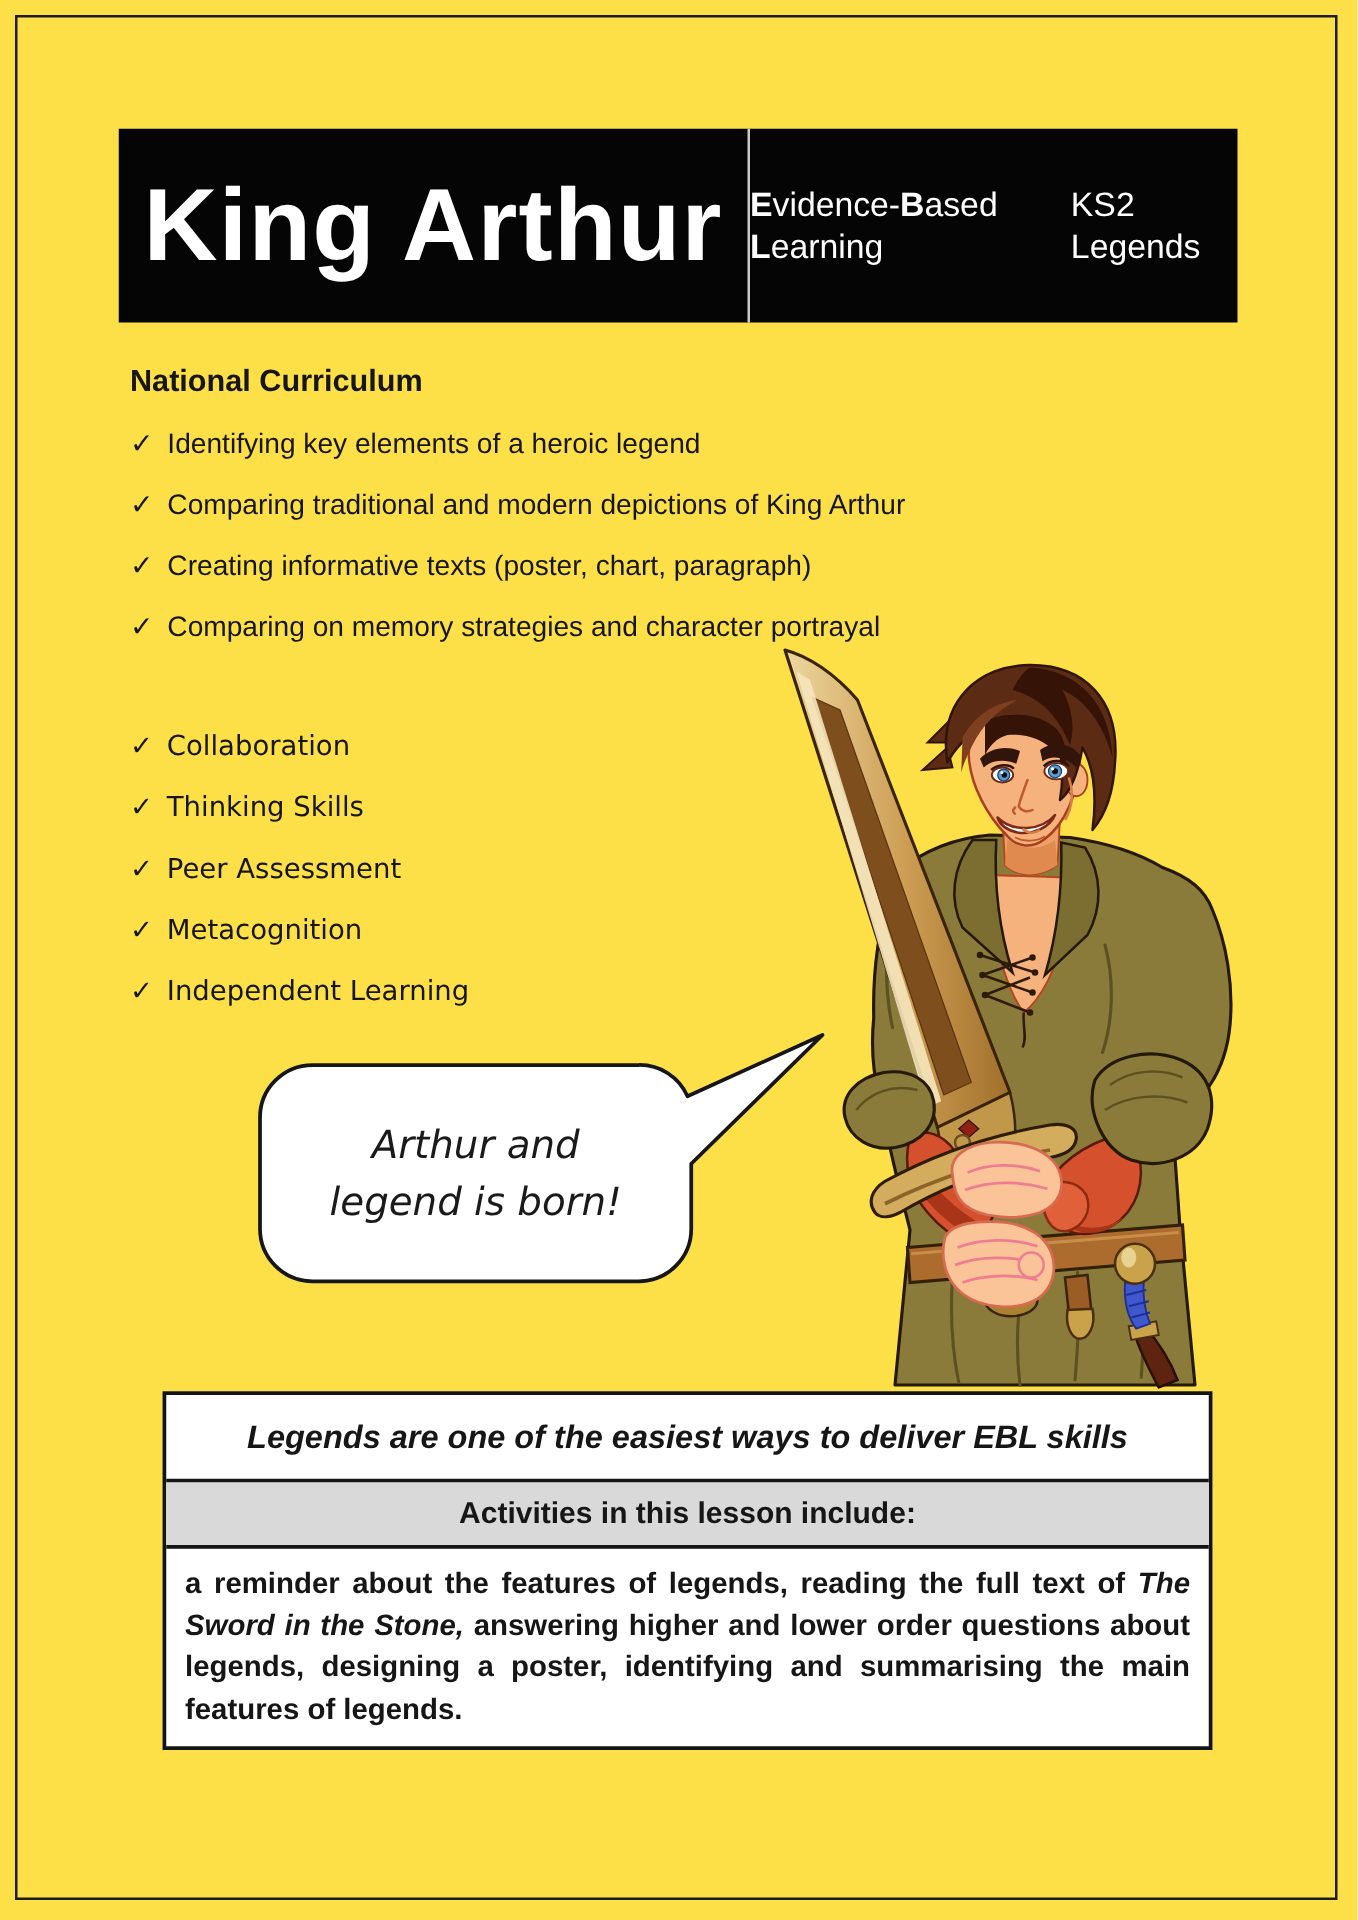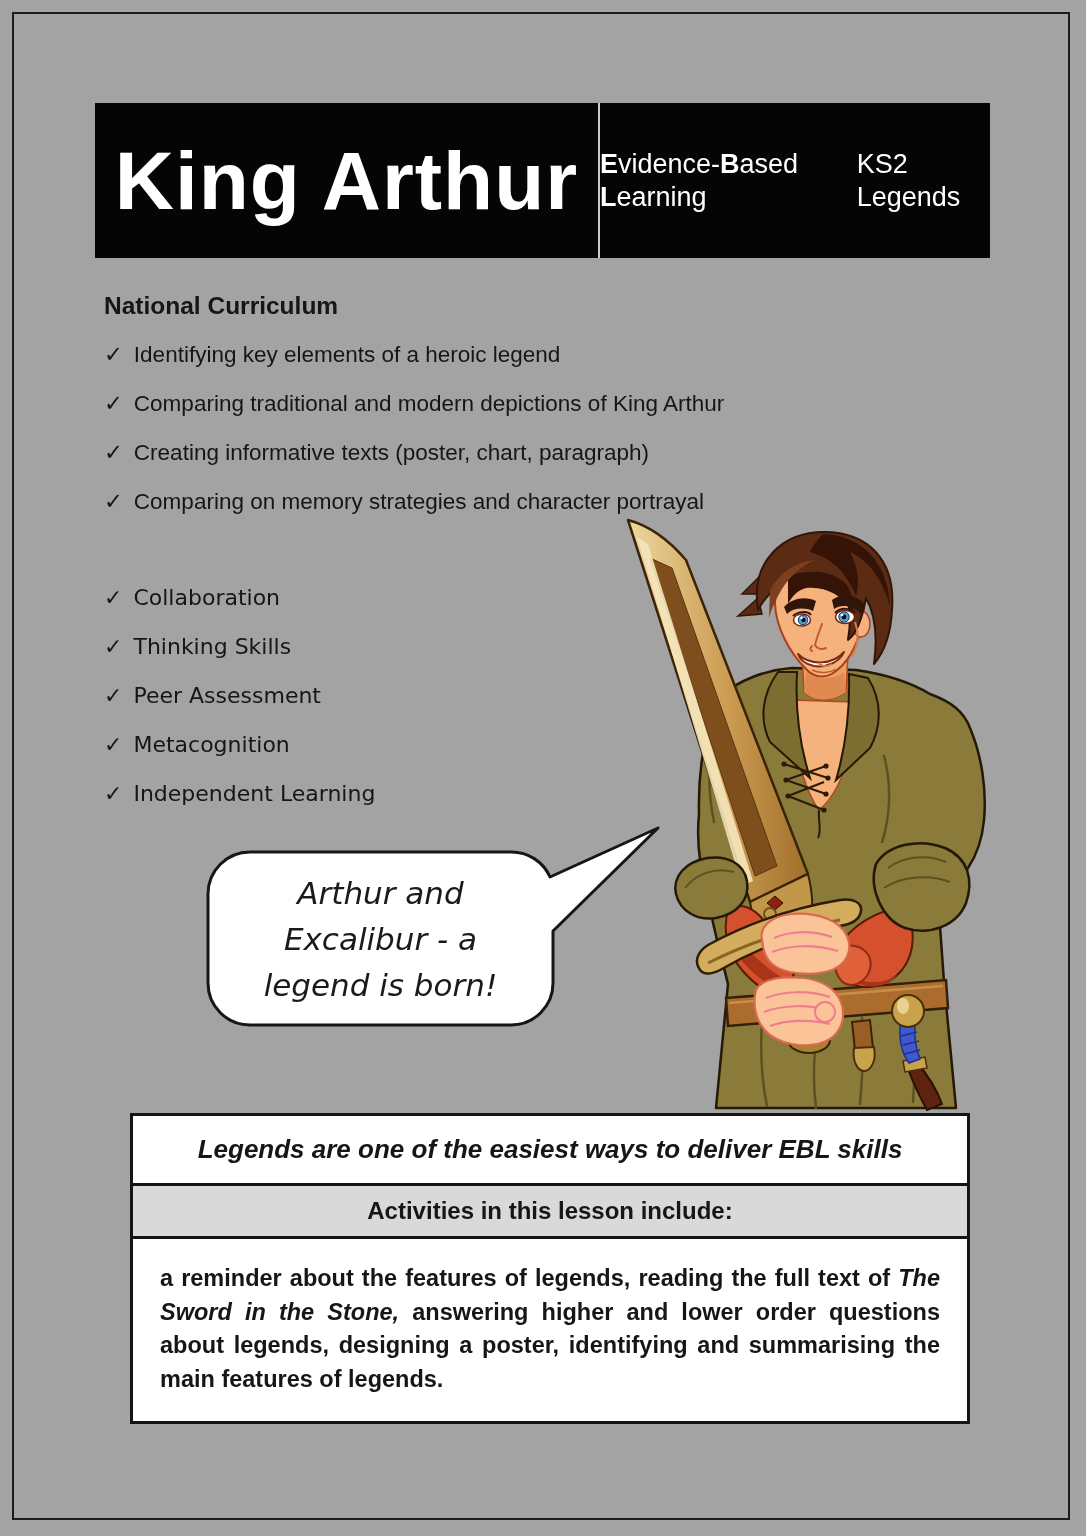--- a/index.html
+++ b/index.html
@@ -1,17 +1,17 @@
 <!DOCTYPE html>
 <html><head>
 <meta charset="utf-8">
 <style>
   html,body{margin:0;padding:0;background:#ffffff;}
   .page{
-    position:relative;width:1086px;height:1536px;background:#a3a3a3;
+    position:relative;width:1086px;height:1536px;background:#fde047;
     font-family:"Liberation Sans",sans-serif;color:#161616;overflow:hidden;
   }
   .page-frame{
     position:absolute;left:12px;top:12px;width:1058px;height:1508px;
     border:2px solid #1c1c1c;box-sizing:border-box;pointer-events:none;
   }
   
   .header{
     position:absolute;left:95px;top:103px;width:895px;height:155px;
     background:#050505;display:flex;
@@ -54,21 +54,21 @@
   }
   .info-tagline{
     height:67px;display:flex;align-items:center;justify-content:center;
     font-style:italic;font-size:26px;border-bottom:3px solid #141414;
   }
   .info-activities{
     height:50px;display:flex;align-items:center;justify-content:center;
     font-size:24px;background:#d9d9d9;border-bottom:3px solid #141414;
   }
   .info-desc{
-    margin:16px;padding:7px 11px 9px 11px;font-size:23.5px;line-height:33.5px;
+    margin:4px;padding:7px 11px 9px 11px;font-size:23.5px;line-height:33.5px;
     text-align:justify;
   }
   .info-desc i{font-style:italic;}
 </style>
 </head>
 <body>
 
 <div class="page">
   <div class="page-frame"></div>
 
@@ -251,21 +251,20 @@
       <circle cx="213" cy="500" r="10" fill="#fbc498" stroke="#ef7d92" stroke-width="2"></circle>
     </g>
   </svg>
 
   <svg class="bubble-svg" viewBox="0 0 490 230" aria-hidden="true">
     <path d="M60,37 L321,37 A42,42 0 0 1 360,62 L468,13 L363,116 L363,168 A42,42 0 0 1 321,210 L60,210 A42,42 0 0 1 18,168 L18,79 A42,42 0 0 1 60,37 Z" fill="#ffffff" stroke="#161616" stroke-width="3" stroke-linejoin="round"></path>
   </svg>
   <div class="bubble-text">
 
   <div class="bubble-line">Arthur and</div>
-      <div class="bubble-line">Excalibur - a</div>
       <div class="bubble-line">legend is born!</div>
     </div>
 
   <div class="info-box">
     <div class="info-tagline">Legends are one of the easiest ways to deliver EBL skills</div>
     <div class="info-activities">Activities in this lesson include:</div>
     <p class="info-desc"><span>a reminder about the features of legends, reading the full text of </span><i>The Sword in the Stone,</i><span> answering higher and lower order questions about legends, designing a poster, identifying and summarising the main features of legends.</span></p>
   </div>
 </div>
 

